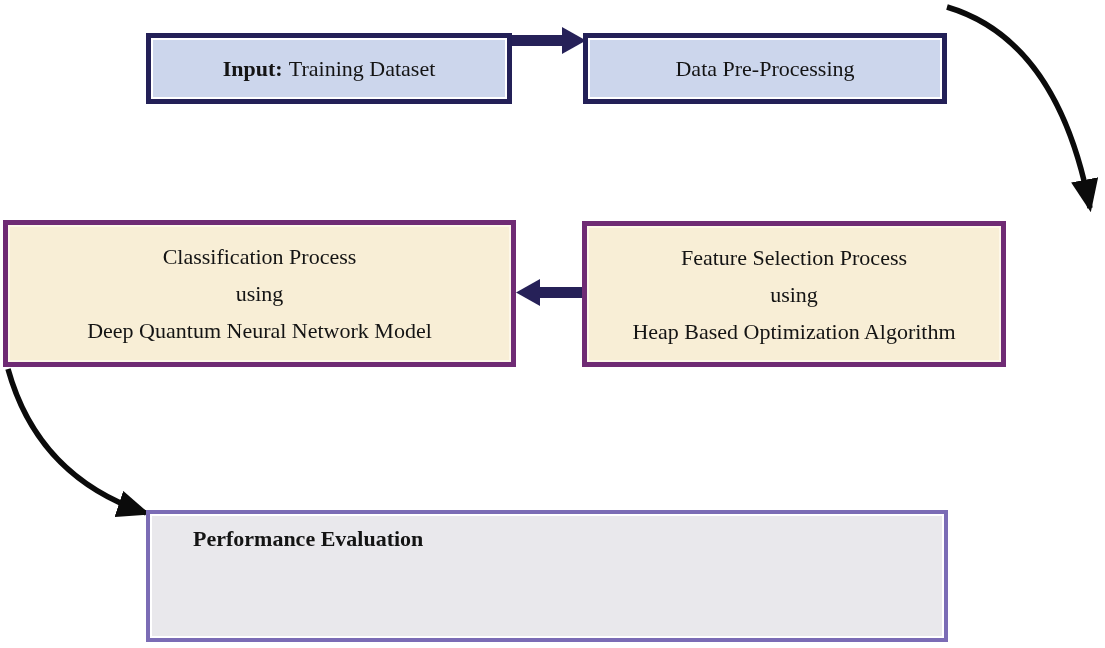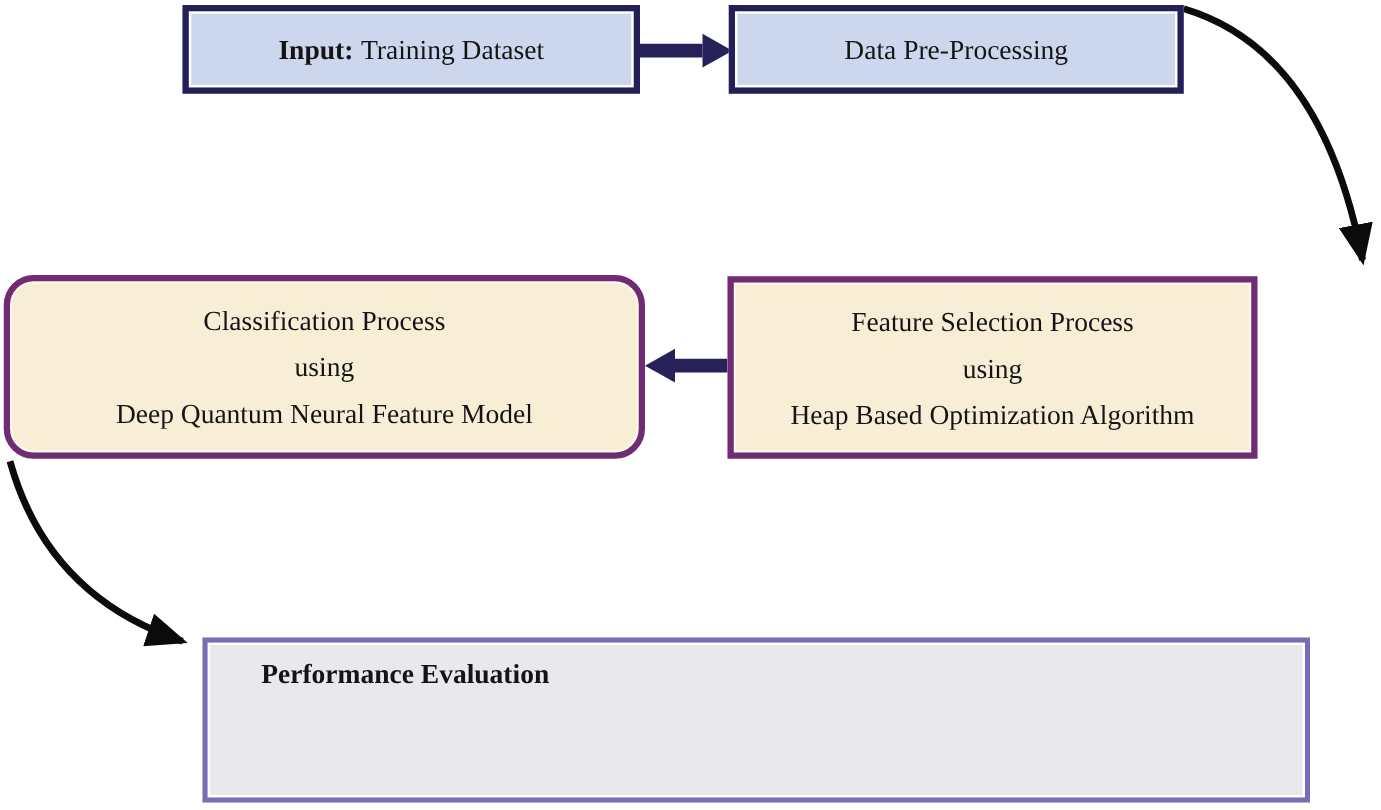--- a/index.html
+++ b/index.html
@@ -19,36 +19,37 @@
     display: flex; flex-direction: column;
     align-items: center; justify-content: center;
     text-align: center;
     font-size: 22px;
     line-height: 37px;
   }
   .node.blue {
     background: var(--node-fill-blue, #ccd6ec);
     border: 5px solid var(--node-border-navy, #232057);
     box-shadow: inset 0 0 0 2px #ffffff;
+    margin-top: 29px;
   }
   .node.cream {
     background: var(--node-fill-cream, #f8eed6);
     border: 5px solid var(--node-border-purple, #6f2b74);
     box-shadow: inset 0 0 0 2px #fdf7e8;
   }
   .box-input        { left: 146px; top: 4px;  width: 366px; height: 71px; }
   .box-preprocess   { left: 583px; top: 4px;  width: 364px; height: 71px; }
   .box-feature      { left: 582px; top: 221px; width: 424px; height: 146px; }
-  .box-classify     { left: 3px;   top: 220px; width: 513px; height: 147px; border-radius: 24px; }
+  .box-classify     { left: 3px;   top: 220px; width: 513px; height: 147px; }
   .bold { font-weight: bold; }
   .label-rest { margin-left: 0.28em; }
 
   .panel {
     position: absolute;
-    left: 162px; top: 510px; width: 886px; height: 132px;
+    left: 146px; top: 510px; width: 802px; height: 132px;
     box-sizing: border-box;
     background: var(--panel-fill, #e9e8ec);
     border: 4px solid var(--panel-border, #7b6cb5);
     box-shadow: inset 0 0 0 2px #ffffff;
     padding: 12px 0 0 43px;
   }
   .panel-title {
     font-weight: bold;
     font-size: 22px;
     line-height: 26px;
@@ -112,20 +113,20 @@
 
   <div class="node cream box-feature">
     <div>Feature Selection Process</div>
     <div>using</div>
     <div>Heap Based Optimization Algorithm</div>
   </div>
 
   <div class="node cream box-classify">
     <div>Classification Process</div>
     <div>using</div>
-    <div>Deep Quantum Neural Feature Model</div>
+    <div>Deep Quantum Neural Network Model</div>
   </div>
 
   <div class="panel">
     <div class="panel-title">Performance Evaluation</div>
   </div>
 
 </div>
 
 </body></html>

